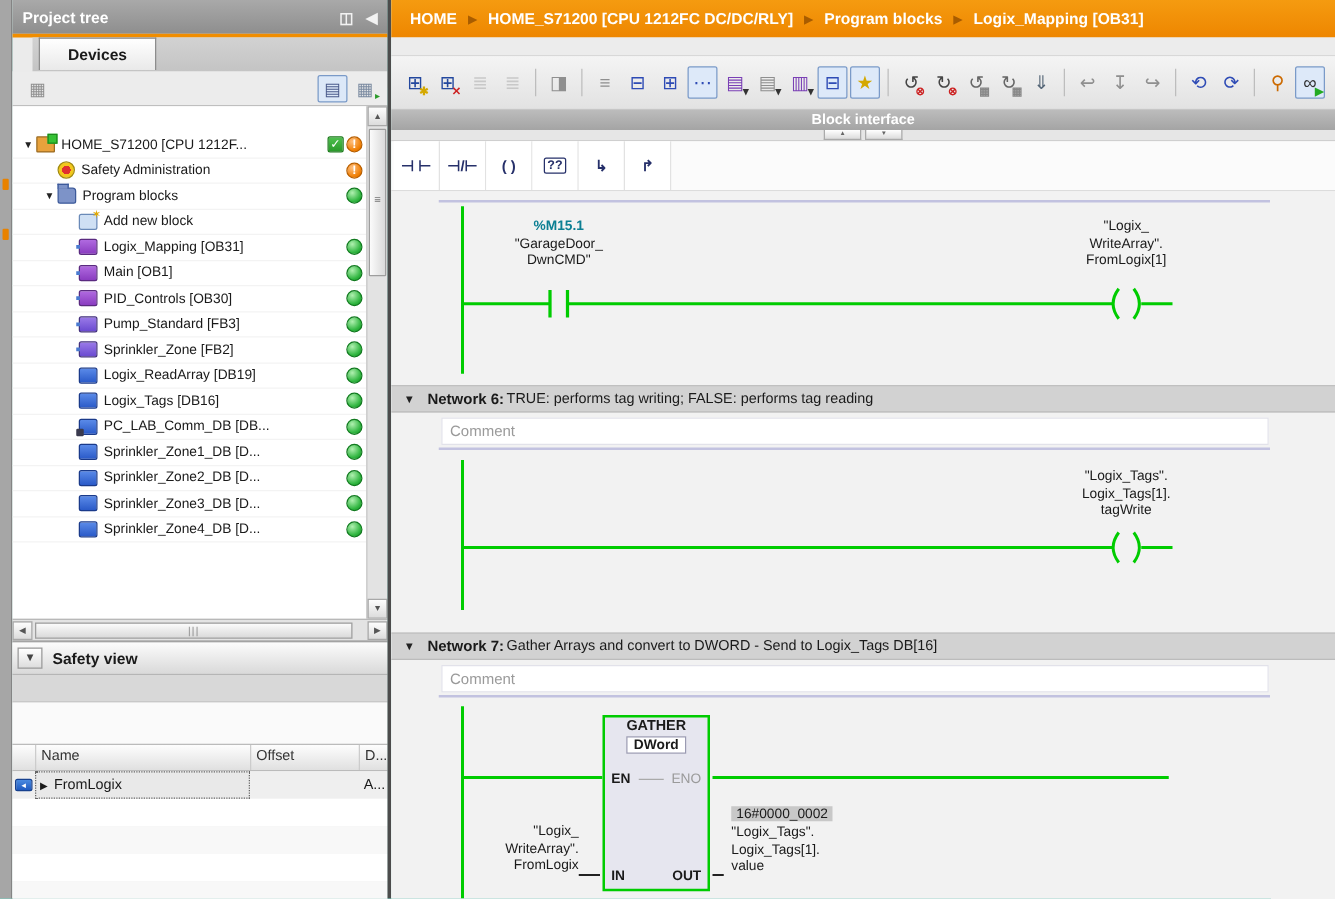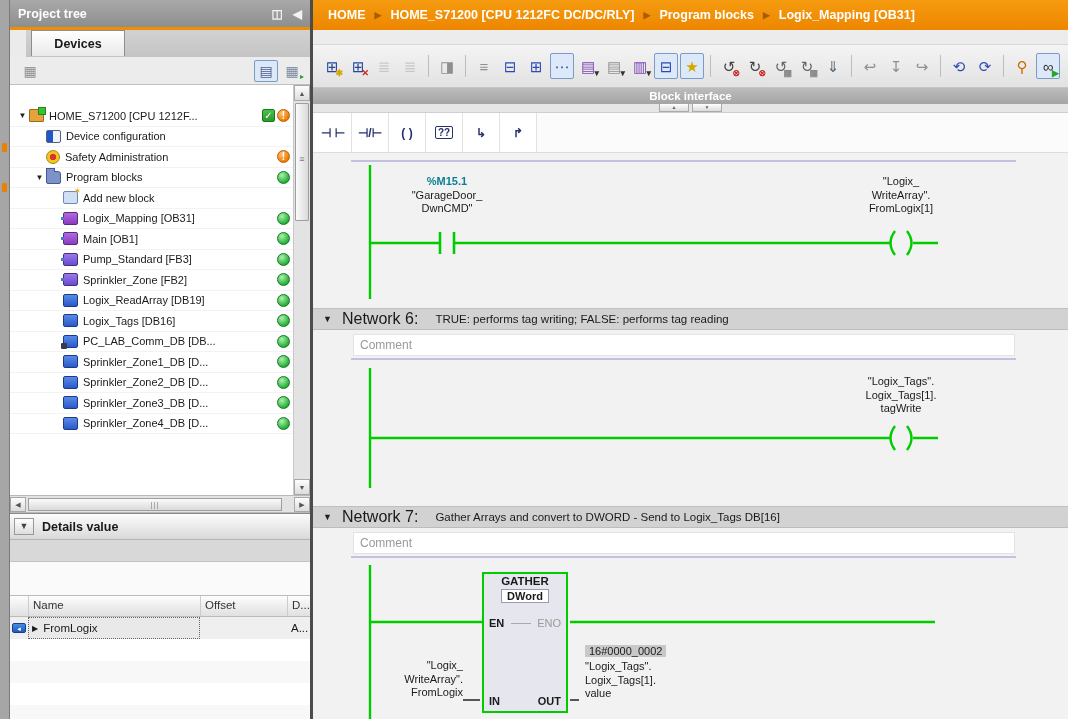--- a/index.html
+++ b/index.html
@@ -110,21 +110,21 @@
   .lbtn{width:37px;border-right:1px solid #e2e2e2;background:#fff;display:flex;align-items:center;justify-content:center;color:#26306a;font-weight:bold;font-size:12px;white-space:nowrap}
   .lbtn .boxed{border:1px solid #26306a;border-radius:2px;padding:0 2px;font-size:10px}
 
   .canvas{position:absolute;left:0;top:153px;width:755px;height:566px;background:#f2f2f2;overflow:hidden}
   .canvas svg{position:absolute;left:0;top:0;pointer-events:none}
   .lavline{position:absolute;left:38px;width:665px;height:2px;background:#c2c2e0}
   .lad-label{position:absolute;font-size:11px;line-height:13.5px;text-align:center;width:120px}
   .lad-label .addr{color:#0c7f93;font-weight:bold}
   .net-header{position:absolute;left:0;right:0;height:22px;background:#d2d2d2;border-top:1px solid #c0c0c0;border-bottom:1px solid #bcbcbc;display:flex;align-items:center}
   .net-header .tri{font-size:9px;color:#222;margin:0 10px 0 10px}
-  .net-header .nl{font-weight:normal;font-size:16px;margin-right:17px}
+  .net-header .nl{font-weight:bold;font-size:12px;margin-right:2px}
   .net-header .nt{font-size:11.5px}
   .comment-box{position:absolute;left:40px;width:662px;height:22px;background:#fff;border:1px solid #e2e2ea;color:#9a9a9a;font-size:12px;display:flex;align-items:center;padding-left:6px}
   .gatherbox{position:absolute;left:169px;top:419px;width:86px;height:141px;background:#e6e6ef;border:2px solid #00cc00}
   .gatherbox .bt{font-weight:bold;font-size:11.5px;text-align:center;margin-top:1px}
   .gatherbox .btype{display:block;margin:2px auto 0;width:max-content;background:#fff;border:1px solid #9a9ab2;padding:0 5px;font-weight:bold;font-size:11px}
   .gatherbox .pin{position:absolute;font-size:11px;font-weight:bold}
   .gatherbox .pin.gray{color:#9a9a9a;font-weight:normal}
   .gatherbox .endash{position:absolute;left:27px;top:49px;width:20px;height:1px;background:#aaa}
   .monitor-val{position:absolute;font-size:11px;line-height:13px}
   .monitor-val span{background:#c8c8c8;padding:0 4px}
@@ -166,27 +166,20 @@
             <span class="ticn plc"></span>
             <span class="tlabel">HOME_S71200 [CPU 1212F...</span>
             <span class="tbadges">
               <span class="bdg check"></span>
               <span class="bdg warning"></span>
             </span>
           </div>
           <div class="trow">
             <span style="width: 23px; flex: 0 0 auto;"></span>
             <span class="tcaret"></span>
-            <span class="ticn devconf"></span>
-            <span class="tlabel">Device configuration</span>
-            <span class="tbadges"></span>
-          </div>
-          <div class="trow">
-            <span style="width: 23px; flex: 0 0 auto;"></span>
-            <span class="tcaret"></span>
             <span class="ticn safety"></span>
             <span class="tlabel">Safety Administration</span>
             <span class="tbadges">
               <span class="bdg warning"></span>
             </span>
           </div>
           <div class="trow">
             <span style="width: 23px; flex: 0 0 auto;"></span>
             <span class="tcaret">▼</span>
             <span class="ticn folder"></span>
@@ -216,20 +209,29 @@
             <span class="tcaret"></span>
             <span class="ticn ob"></span>
             <span class="tlabel">Main [OB1]</span>
             <span class="tbadges">
               <span class="bdg green"></span>
             </span>
           </div>
           <div class="trow">
             <span style="width: 40px; flex: 0 0 auto;"></span>
             <span class="tcaret"></span>
+            <span class="ticn ob"></span>
+            <span class="tlabel">PID_Controls [OB30]</span>
+            <span class="tbadges">
+              <span class="bdg green"></span>
+            </span>
+          </div>
+          <div class="trow">
+            <span style="width: 40px; flex: 0 0 auto;"></span>
+            <span class="tcaret"></span>
             <span class="ticn fb"></span>
             <span class="tlabel">Pump_Standard [FB3]</span>
             <span class="tbadges">
               <span class="bdg green"></span>
             </span>
           </div>
           <div class="trow">
             <span style="width: 40px; flex: 0 0 auto;"></span>
             <span class="tcaret"></span>
             <span class="ticn fb"></span>
@@ -311,21 +313,21 @@
     </div>
     <div class="hscroll">
       <div class="hbtn" style="left:0">◀</div>
       <div class="hthumb"></div>
       <div class="hbtn" style="right:0">▶</div>
     </div>
 
     <div class="dview">
       <div class="dv-header">
         <span class="dv-collapse">▼</span>
-        <span class="dv-title">Details value</span>
+        <span class="dv-title">Safety view</span>
       </div>
       <div class="dv-toolbar"></div>
       <div class="dv-gap"></div>
       <div class="dv-thead">
         <span class="c" style="width:18px;border-left:none"></span>
         <span class="c" style="width:172px">Name</span>
         <span class="c" style="width:87px">Offset</span>
         <span class="c" style="flex:1">D...</span>
       </div>
       <div class="dv-row">

